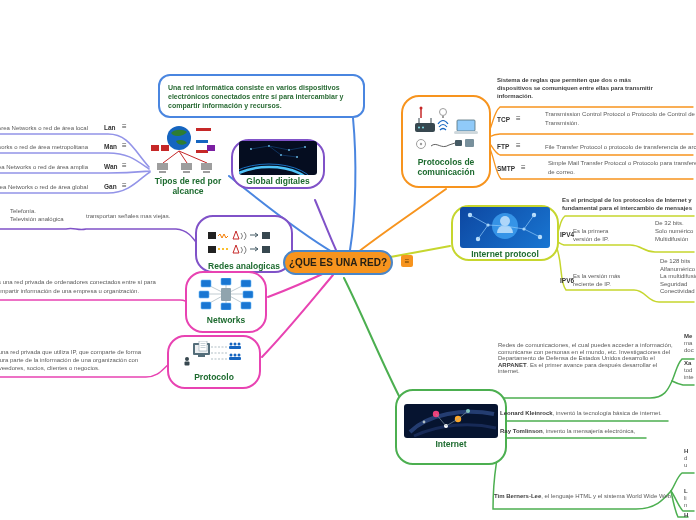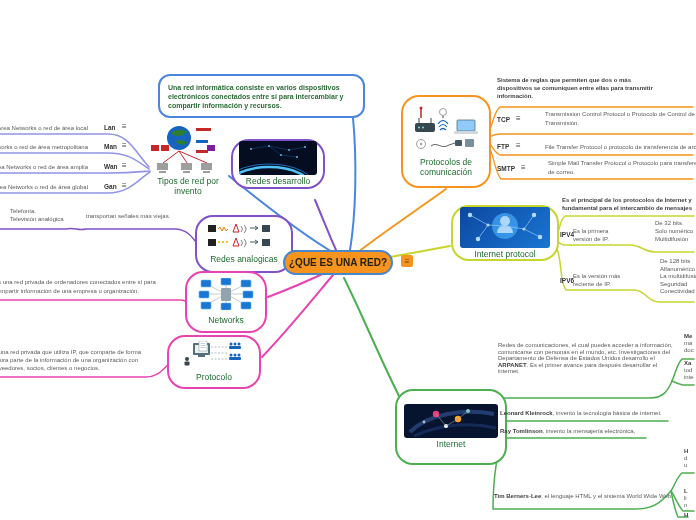--- a/index.html
+++ b/index.html
@@ -3,21 +3,21 @@
 <meta charset="utf-8">
 <style>
   html,body{margin:0;padding:0;}
   body{width:696px;height:520px;position:relative;overflow:hidden;background:#ffffff;
        font-family:"Liberation Sans", sans-serif;}
   .abs{position:absolute;}
   svg.lines{position:absolute;left:0;top:0;z-index:0;}
   .bubble{position:absolute;background:#fff;border:2px solid #999;border-radius:18px;
           display:flex;flex-direction:column;align-items:center;justify-content:center;
           gap:2px;box-sizing:border-box;z-index:2;}
-  .nlabel{font-weight:normal;color:#1d6b2f;font-size:8.5px;line-height:9.5px;text-align:center;}
+  .nlabel{font-weight:bold;color:#1d6b2f;font-size:8.5px;line-height:9.5px;text-align:center;}
   .small{font-size:6px;color:#5a5a5a;line-height:9px;position:absolute;z-index:2;}
   .smallb{font-size:6px;color:#3d3d3d;font-weight:bold;line-height:8px;position:absolute;z-index:2;}
   .tiny{font-size:6px;color:#5a5a5a;line-height:7px;position:absolute;z-index:2;}
   .tag{font-size:6.5px;font-weight:bold;color:#333;position:absolute;z-index:2;}
   .ham{font-size:8px;color:#444;line-height:8px;position:absolute;z-index:2;cursor:pointer;}
   .nowrap{white-space:nowrap;}
   .rt{text-align:right;}
   .center-node{position:absolute;left:283px;top:250px;width:110px;height:25px;
           background:#F7941E;border:2px solid #4a86c8;border-radius:14px;
           display:flex;align-items:center;justify-content:center;
@@ -97,21 +97,21 @@
     <g fill="#9e9e9e">
       <rect x="8" y="38" width="11" height="7"></rect>
         <rect x="10" y="46" width="7" height="2"></rect>
       <rect x="32" y="38" width="11" height="7"></rect>
         <rect x="34" y="46" width="7" height="2"></rect>
       <rect x="52" y="38" width="11" height="7"></rect>
         <rect x="54" y="46" width="7" height="2"></rect>
     </g>
   </svg>
 </div>
-<div class="abs nlabel" style="left:152px;top:177px;width:72px;z-index:2;">Tipos de red por invento</div>
+<div class="abs nlabel" style="left:152px;top:177px;width:72px;z-index:2;">Tipos de red por alcance</div>
 
 <div class="small rt nowrap" style="left:-120px;top:124px;width:208px;">Local Area Networks  o red de área local</div>
 <div class="tag" style="left:104px;top:124px;">Lan</div>
 <div class="ham" style="left:122px;top:123px;">≡</div>
 
 <div class="small rt nowrap" style="left:-120px;top:143px;width:208px;">Metropolitan Area Networks o red de área metropolitana</div>
 <div class="tag" style="left:104px;top:143px;">Man</div>
 <div class="ham" style="left:122px;top:142px;">≡</div>
 
 <div class="small rt nowrap" style="left:-120px;top:163px;width:208px;">Wide Area Networks o red de área amplia</div>
@@ -131,24 +131,24 @@
           <circle cx="12" cy="8" r="0.9"></circle>
           <circle cx="30" cy="5" r="0.9"></circle>
           <circle cx="50" cy="9" r="0.9"></circle>
           <circle cx="66" cy="6" r="0.9"></circle>
           <circle cx="58" cy="16" r="0.9"></circle>
           <circle cx="42" cy="14" r="0.9"></circle>
         </g>
       <path d="M12,8 L30,5 L50,9 L66,6 M30,5 L42,14 L58,16" stroke="#1e6bb5" stroke-width="0.4" fill="none"></path>
     </svg>
   </div>
-  <div class="nlabel">Redes desarrollo</div>
-</div>
-
-<div class="bubble" style="left:195px;top:215px;width:98px;height:58px;border-color:#8052c8;">
+  <div class="nlabel">Global digitales</div>
+</div>
+
+<div class="bubble" style="left:195px;top:215px;width:98px;height:58px;border-color:#8052c8;justify-content:flex-end;">
   <div>
     <svg width="74" height="26" viewBox="0 0 74 26">
       <g>
         <rect x="1" y="2" width="8" height="7" fill="#212121"></rect>
         <path d="M11,6 l2,-2 l2,4 l2,-4 l2,4 l2,-2" stroke="#f57c00" stroke-width="1" fill="none"></path>
         <path d="M26,9 L29,1 L32,9 Z" fill="none" stroke="#c62828" stroke-width="1"></path>
         <path d="M34,3 q3,3 0,6 M37,2 q4,4 0,8" stroke="#616161" stroke-width="0.8" fill="none"></path>
         <path d="M43,5 h8 m-3,-2 l3,2 l-3,2" stroke="#455a64" stroke-width="1" fill="none"></path>
         <rect x="55" y="2" width="8" height="7" fill="#37474f"></rect>
       </g>

